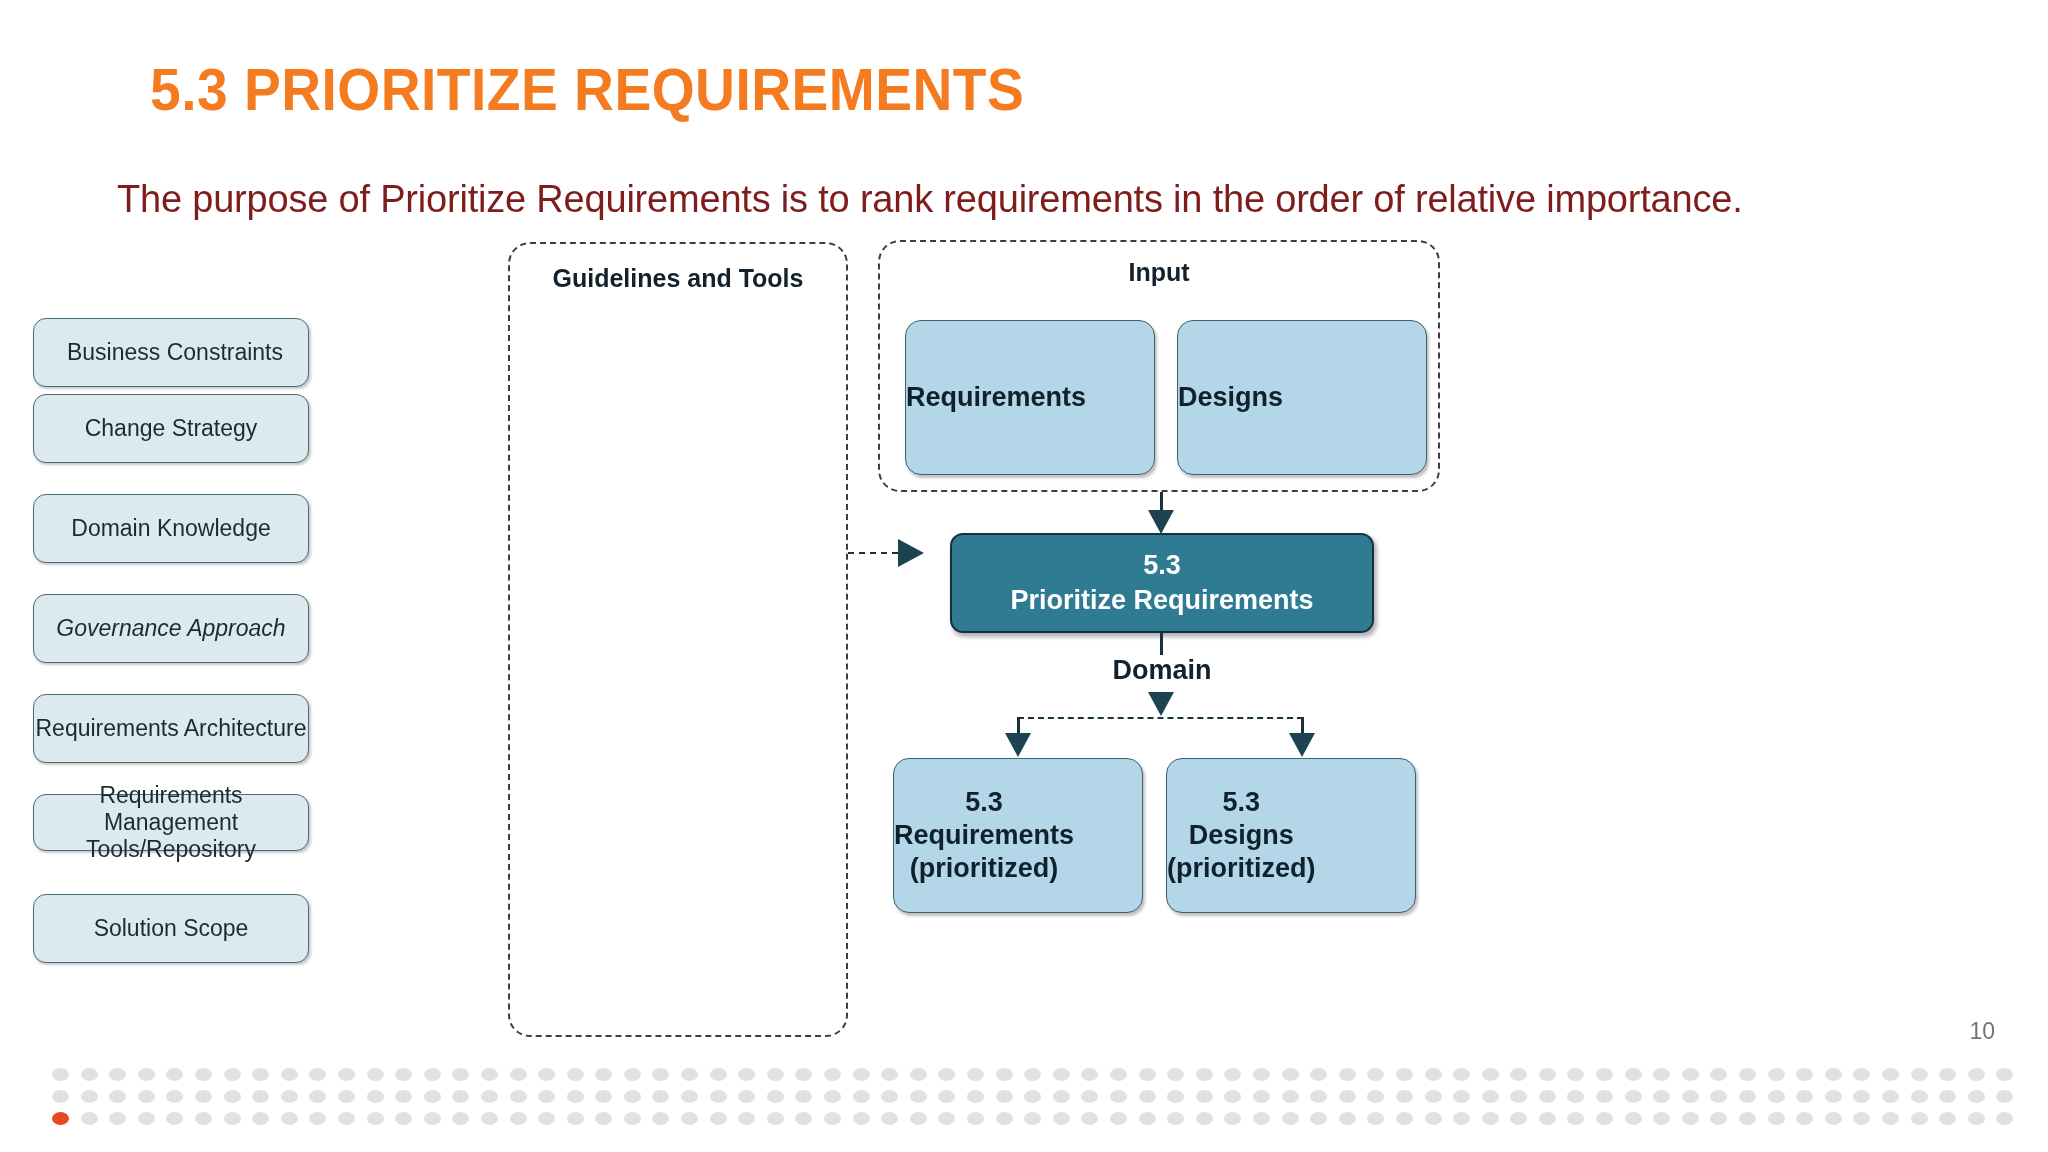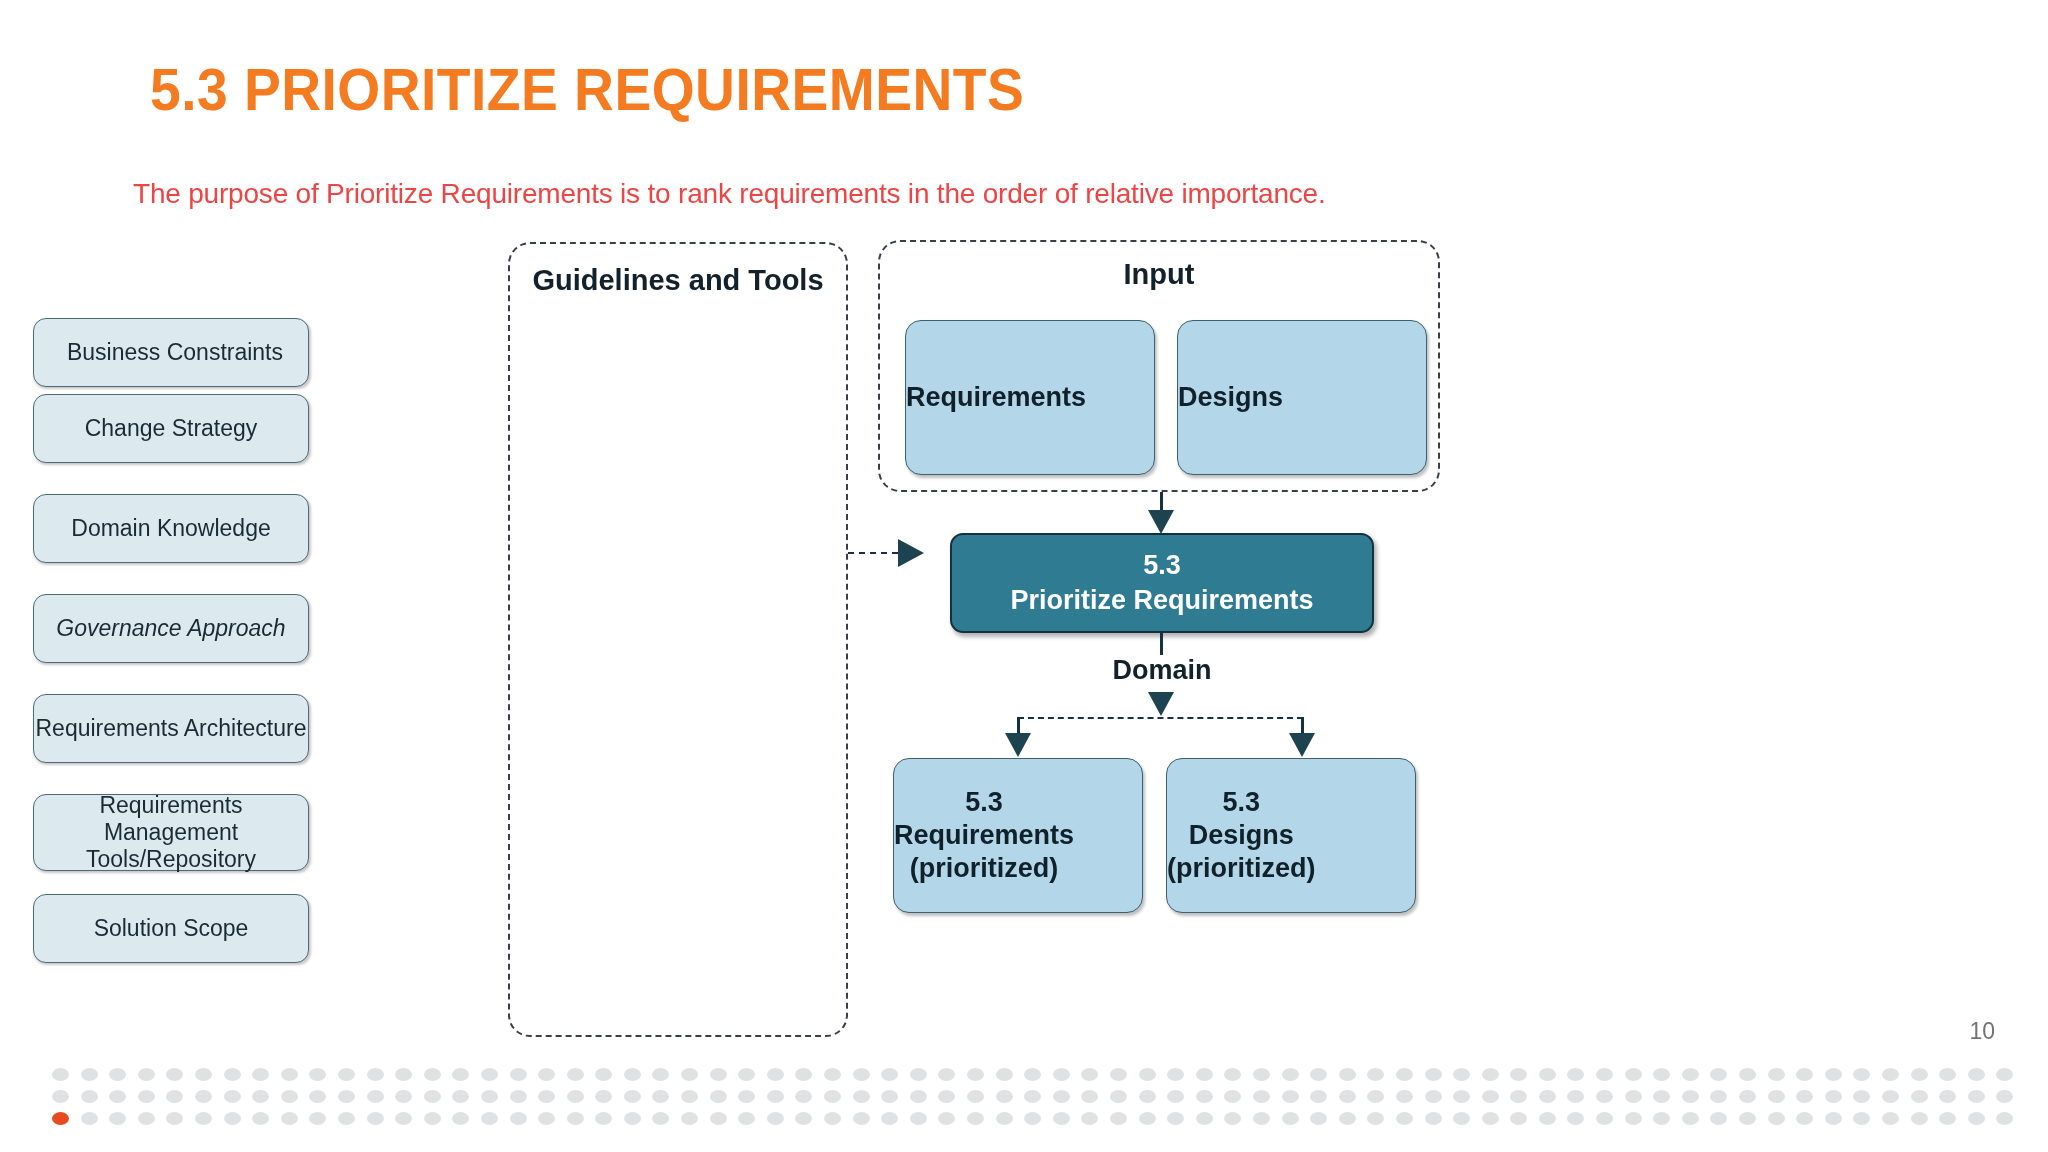--- a/index.html
+++ b/index.html
@@ -21,23 +21,23 @@
     letter-spacing:0.5px;
     color:#F47B20;
     transform:scaleX(0.92);
     transform-origin:left center;
     white-space:nowrap;
   }
 
   
   #slide-subtitle{
     position:absolute;
-    left:133px; top:178px;
-    font-size:28px;
-    color:#ef4444;
+    left:117px; top:178px;
+    font-size:38px;
+    color:#7f1d1d;
     white-space:nowrap;
     letter-spacing:-0.2px;
   }
 
   
   #diagram{
     position:absolute;
     left:0; top:230px;
     width:2048px; height:830px;
   }
@@ -47,21 +47,21 @@
     position:absolute;
     border:2.5px dashed #3a3f47;
     border-radius:22px;
     box-sizing:border-box;
     background:transparent;
   }
   .group-title{
     position:absolute;
     width:100%;
     text-align:center;
-    font-size:29px;
+    font-size:25px;
     font-weight:bold;
     color:#12212b;
   }
 
   
   #guidelines-group{
     left:508px; top:12px;
     width:340px; height:795px;
   }
   #guidelines-title{ top:20px; }
@@ -212,21 +212,21 @@
   </div>
   <div class="guide-item" style="top:264px;height:69px;">
     <span>Domain Knowledge</span>
   </div>
   <div class="guide-item" style="top:364px;height:69px;font-style:italic;">
     <span>Governance Approach</span>
   </div>
   <div class="guide-item" style="top:464px;height:69px;">
     <span>Requirements Architecture</span>
   </div>
-  <div class="guide-item" style="top:564px;height:77px;white-space:pre-line;">
+  <div class="guide-item" style="top:564px;height:57px;white-space:pre-line;">
     <span>Requirements Management
 Tools/Repository</span>
   </div>
   <div class="guide-item" style="top:664px;height:69px;">
     <span>Solution Scope</span>
   </div>
 
   <div id="input-group" class="dash-group">
     <div id="input-title" class="group-title">Input</div>
 

